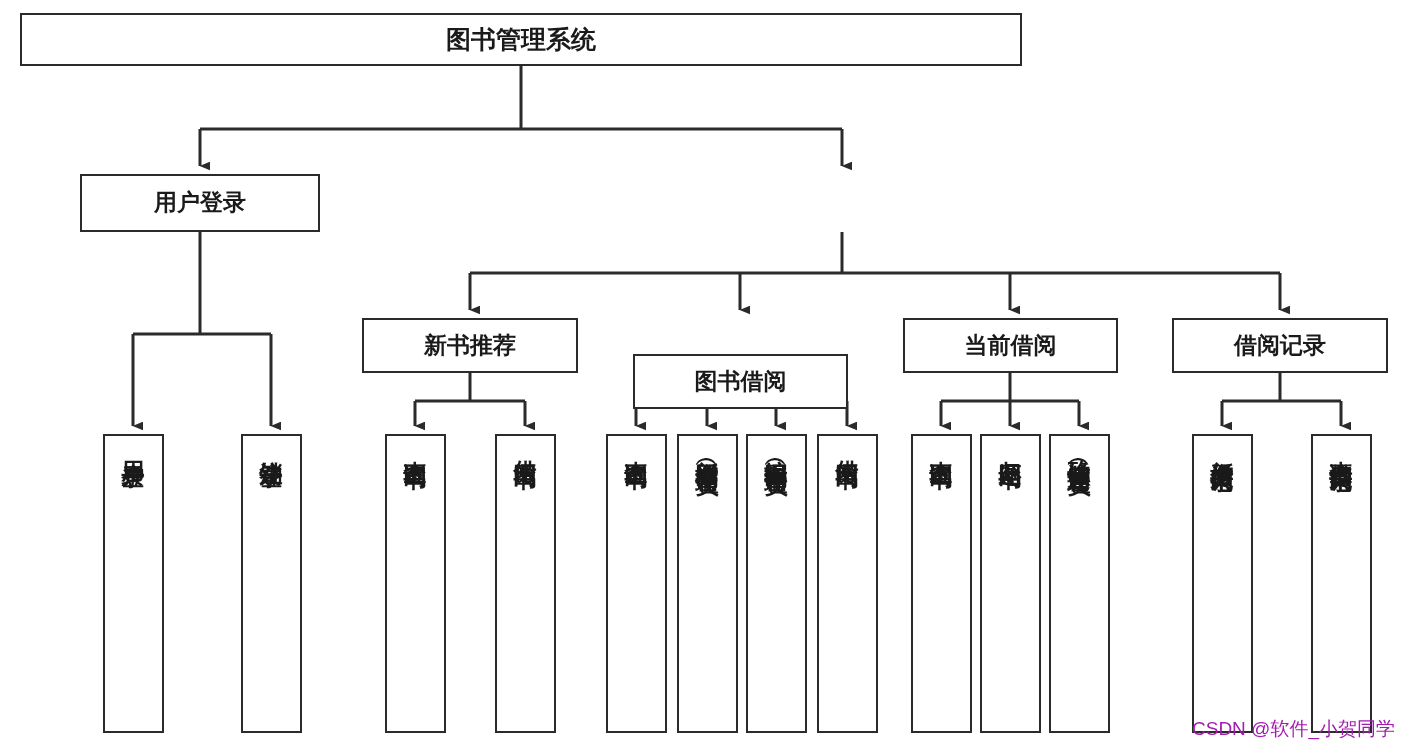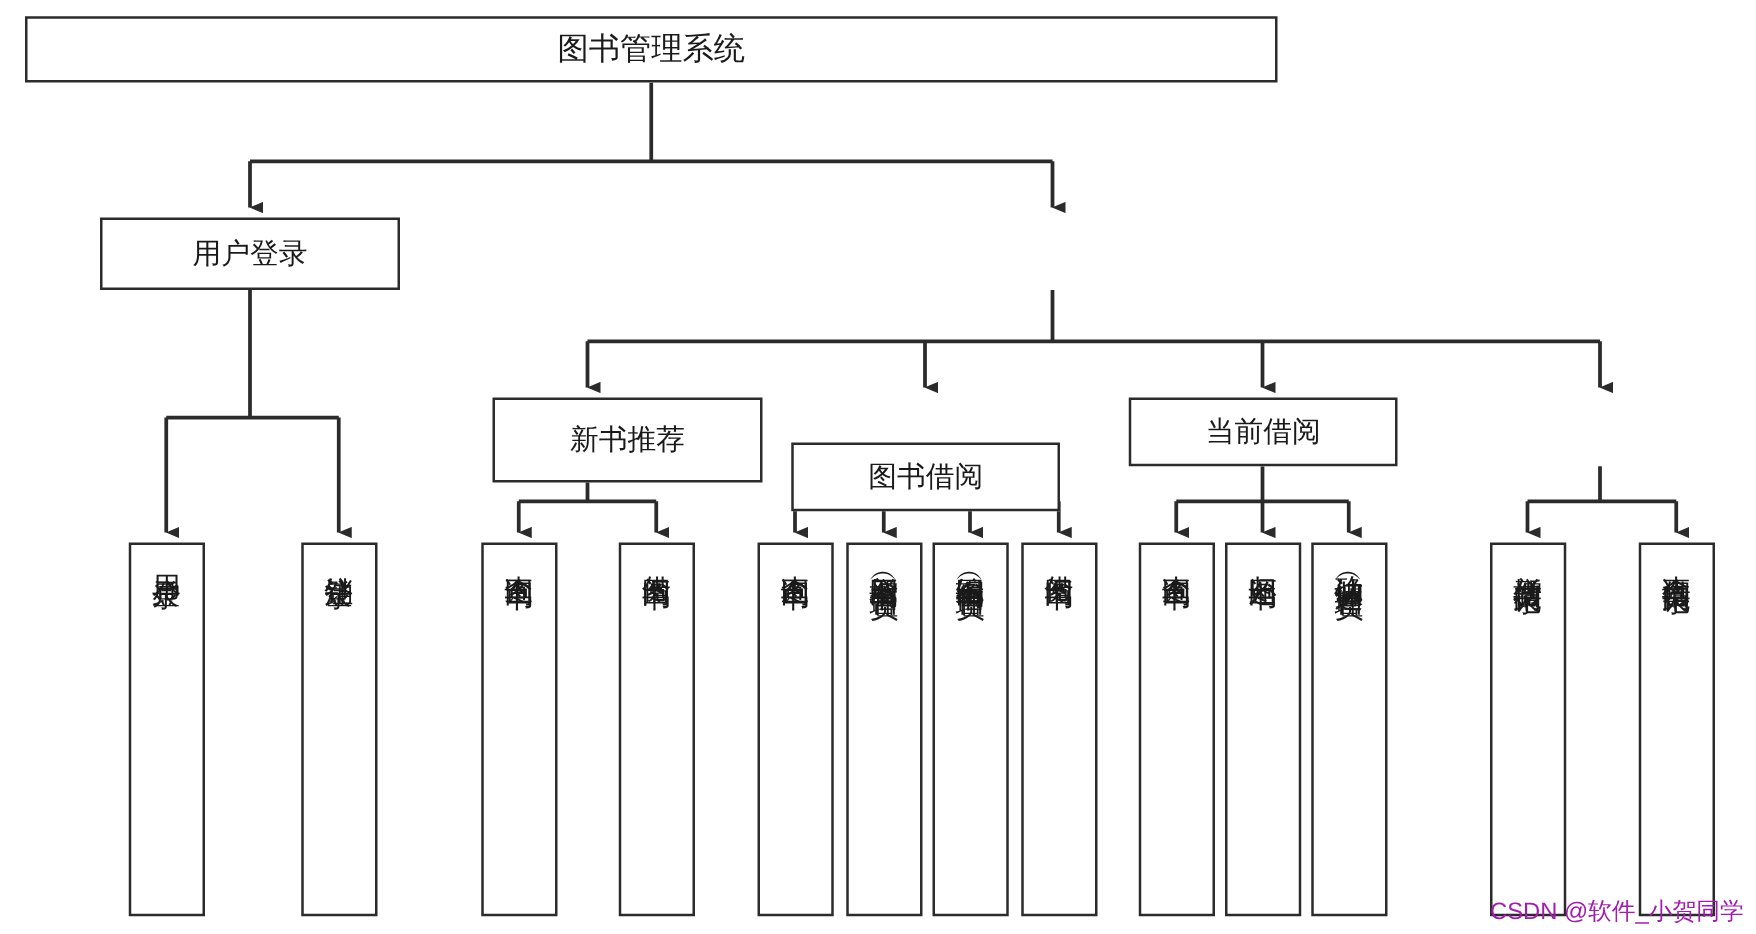--- a/index.html
+++ b/index.html
@@ -28,20 +28,21 @@
   }
   .node {
     position: absolute;
     box-sizing: border-box;
     background: #ffffff;
     border: 2.5px solid #2b2b2b;
     display: flex;
     align-items: center;
     justify-content: center;
     z-index: 2;
+    font-weight: bold;
   }
   .node .node-label {
     color: #1a1a1a;
     line-height: 1.18;
     text-align: center;
     white-space: nowrap;
   }
   
   .node.level-root .node-label {
     font-size: 25px;
@@ -148,32 +149,35 @@
 
   <div class="node level-root" style="left:20px; top:13px; width:1002px; height:53px;">
     <span class="node-label">图书管理系统</span>
   </div>
 
   <div class="node level-one" style="left:80px; top:174px; width:240px; height:58px;">
     <span class="node-label">用户登录</span>
   </div>
 
 
-  <div class="node level-two" style="left:362px; top:318px; width:216px; height:68px;margin-left:32px;">
+  <div class="node level-two" style="left:362px; top:318px; width:216px; height:55px;">
     <span class="node-label">新书推荐</span>
   </div>
 
   <div class="node level-two" style="left:633px; top:318px; width:215px; height:55px;margin-top:36px;">
     <span class="node-label">图书借阅</span>
   </div>
 
   <div class="node level-two" style="left:903px; top:318px; width:215px; height:55px;">
     <span class="node-label">当前借阅</span>
   </div>
 
+  <div class="node level-two" style="left:1172px; top:318px; width:216px; height:55px;">
+    <span class="node-label">借阅记录</span>
+  </div>
 
   <div class="node leaf" style="left:103px; top:434px; width:61px; height:299px;">
     <span class="node-label">用户登录</span>
   </div>
 
   <div class="node leaf" style="left:241px; top:434px; width:61px; height:299px;">
     <span class="node-label">注销登录</span>
   </div>
 
   <div class="node leaf" style="left:385px; top:434px; width:61px; height:299px;">

